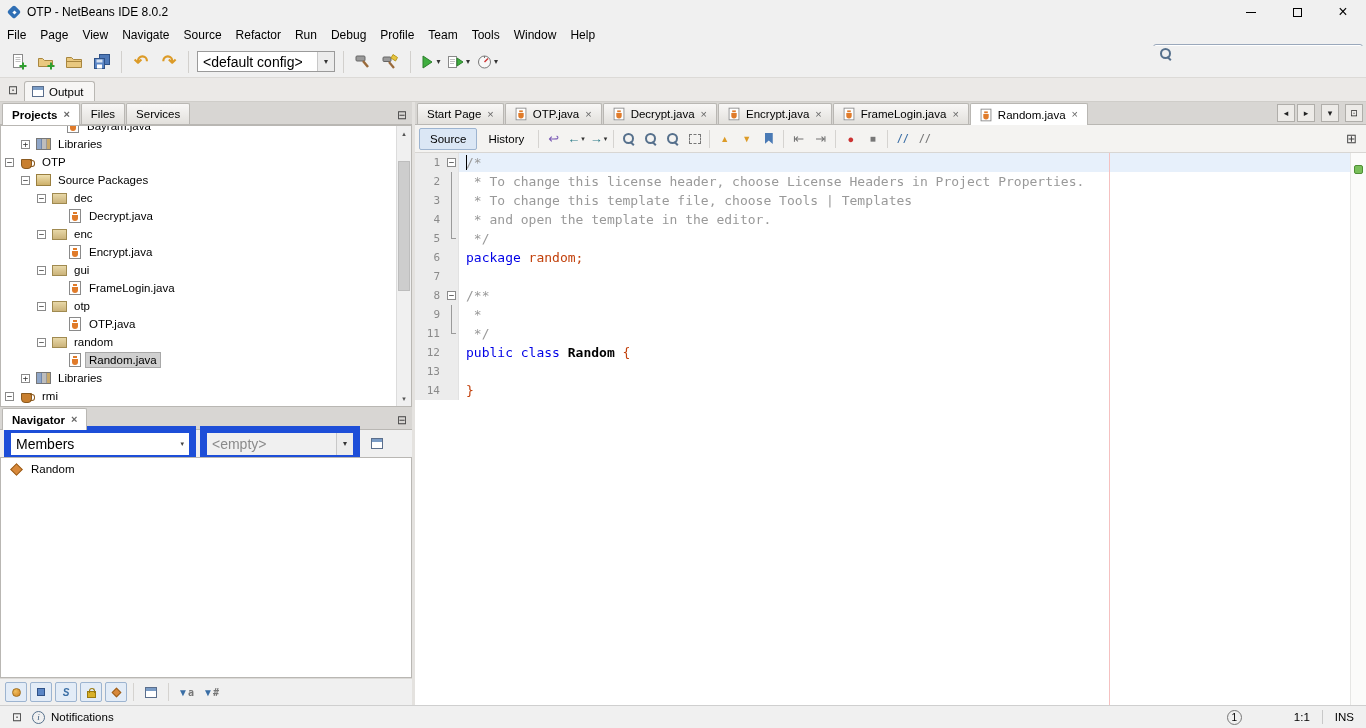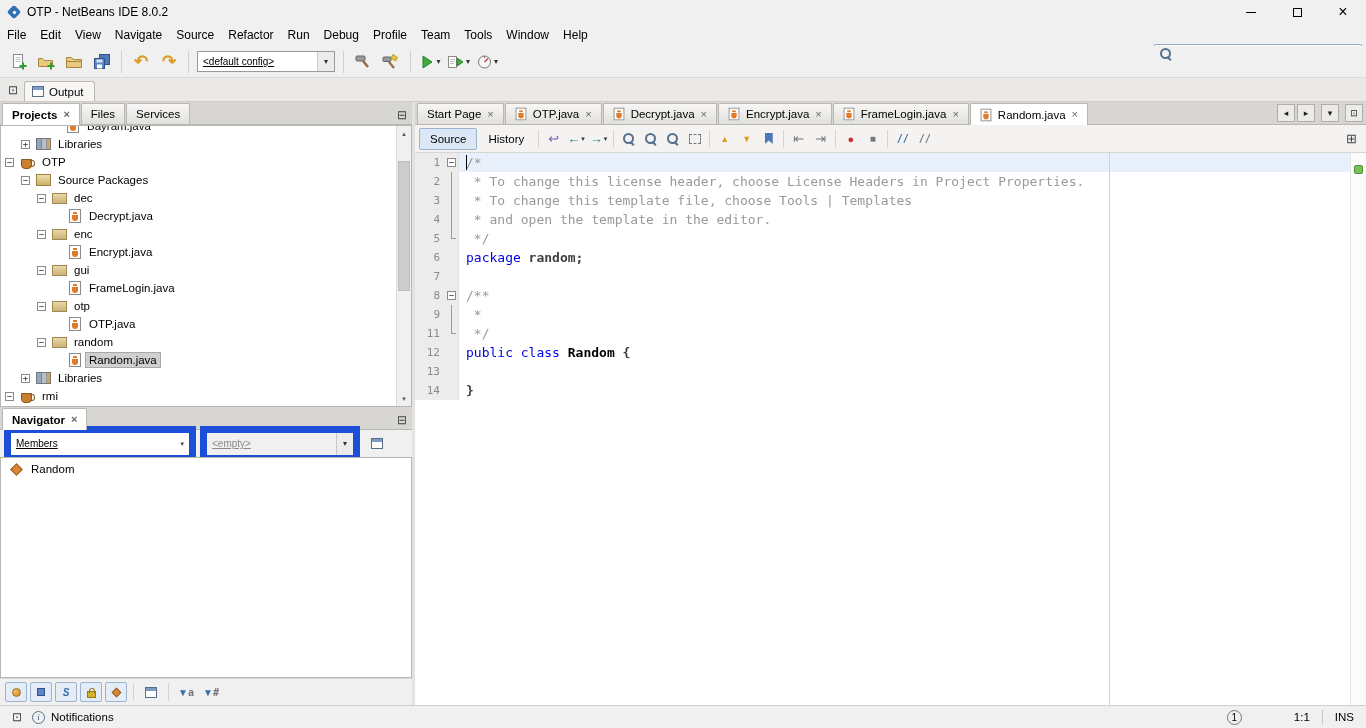--- a/index.html
+++ b/index.html
@@ -34,21 +34,21 @@
 .tb-sep{width:1px;height:22px;background:#d2d0cd;margin:0 4px;flex:none;}
 .glyph{line-height:1;}
 .big{font-size:17px;font-weight:bold;}
 .c-amber{color:#dc9b28;}
 .c-purple{color:#7a5ab5;}
 .c-teal{color:#2e7d8a;}
 .c-gray{color:#777;}
 .c-blue{color:#3a6ea5;}
 .c-red{color:var(--record-red);}
 .config-combo{width:138px;height:21px;background:#fff;border:1px solid #9a9a9a;display:flex;align-items:center;margin:0 2px;}
-.combo-text{flex:1;padding-left:5px;font-size:10px;white-space:nowrap;overflow:hidden;text-decoration:underline;}
+.combo-text{flex:1;padding-left:5px;font-size:14px;white-space:nowrap;overflow:hidden;}
 .combo-arrow{width:17px;height:100%;border-left:1px solid #c8c8c8;display:flex;align-items:center;justify-content:center;font-size:8px;background:#ececec;color:#333;flex:none;}
 .tb-caret{font-size:8px;color:#333;margin-left:1px;}
 
 
 .outputbar{height:24px;flex:none;background:#ebe9e7;border-bottom:1px solid #cfcdc9;display:flex;align-items:flex-end;padding-left:4px;}
 .dock-btn{width:18px;height:20px;display:flex;align-items:center;justify-content:center;color:#444;font-size:12px;margin-bottom:1px;}
 .out-tab{display:flex;align-items:center;gap:5px;padding:0 10px 0 7px;height:20px;background:#f7f6f5;border:1px solid #b9b7b3;border-bottom:none;border-radius:3px 3px 0 0;font-size:11.5px;margin-left:2px;}
 .icon-window{width:12px;height:11px;border:1px solid #5a6e8c;background:#fff;position:relative;display:inline-block;flex:none;}
 .icon-window::before{content:"";position:absolute;left:0;right:0;top:0;height:3px;background:#7a9cc6;}
 
@@ -138,21 +138,21 @@
 .fold-mid::before{content:"";position:absolute;left:6px;top:0;bottom:0;border-left:1px solid #9a9a9a;}
 .fold-end::before{content:"";position:absolute;left:6px;top:0;height:10px;border-left:1px solid #9a9a9a;}
 .fold-end::after{content:"";position:absolute;left:6px;top:9px;width:5px;border-top:1px solid #9a9a9a;}
 .ct{flex:1;white-space:pre;position:relative;padding-left:7px;}
 .cur .ct{background:var(--current-line-blue);}
 .caret{position:absolute;left:7px;top:2px;width:1px;height:15px;background:#000;}
 .tk-c{color:var(--comment-gray);}
 .tk-cb{color:var(--comment-gray);font-weight:bold;}
 .tk-k{color:var(--keyword-blue);}
 .tk-cls{color:#000;font-weight:bold;}
-.tk-p{color:#404040;font-weight:bold;}
+.tk-p{color:#c2410c;}
 .margin-line{position:absolute;top:0;bottom:0;left:694px;width:1px;background:var(--margin-pink);}
 .stripe{position:absolute;right:0;top:0;bottom:0;width:16px;background:#fbfbfa;border-left:1px solid #e6e6e4;}
 .ok-mark{position:absolute;top:12px;left:3px;width:9px;height:9px;background:var(--file-ok-green);border:1px solid #4f8f36;border-radius:2px;}
 
 
 .statusbar{height:23px;flex:none;background:#f0f0f0;border-top:1px solid #cfcfcf;display:flex;align-items:center;padding:0 8px;font-size:11.5px;gap:6px;}
 .sb-right{margin-left:auto;display:flex;align-items:center;gap:12px;}
 .badge{width:15px;height:15px;border:1px solid #777;border-radius:50%;display:flex;align-items:center;justify-content:center;font-size:10px;margin-right:40px;}
 .sb-sep{width:1px;height:14px;background:#c8c8c8;}
 .sb-mode{margin-right:4px;}
@@ -175,21 +175,21 @@
         </div>
       <div class="win-btn">
           <span style="font-size:16px;">×</span>
         </div>
     </div>
   </div>
 
   <div class="menubar">
     <div style="display:flex;">
         <div class="menu-item">File</div>
-        <div class="menu-item">Edit</div>
+        <div class="menu-item">Page</div>
         <div class="menu-item">View</div>
         <div class="menu-item">Navigate</div>
         <div class="menu-item">Source</div>
         <div class="menu-item">Refactor</div>
         <div class="menu-item">Run</div>
         <div class="menu-item">Debug</div>
         <div class="menu-item">Profile</div>
         <div class="menu-item">Team</div>
         <div class="menu-item">Tools</div>
         <div class="menu-item">Window</div>

